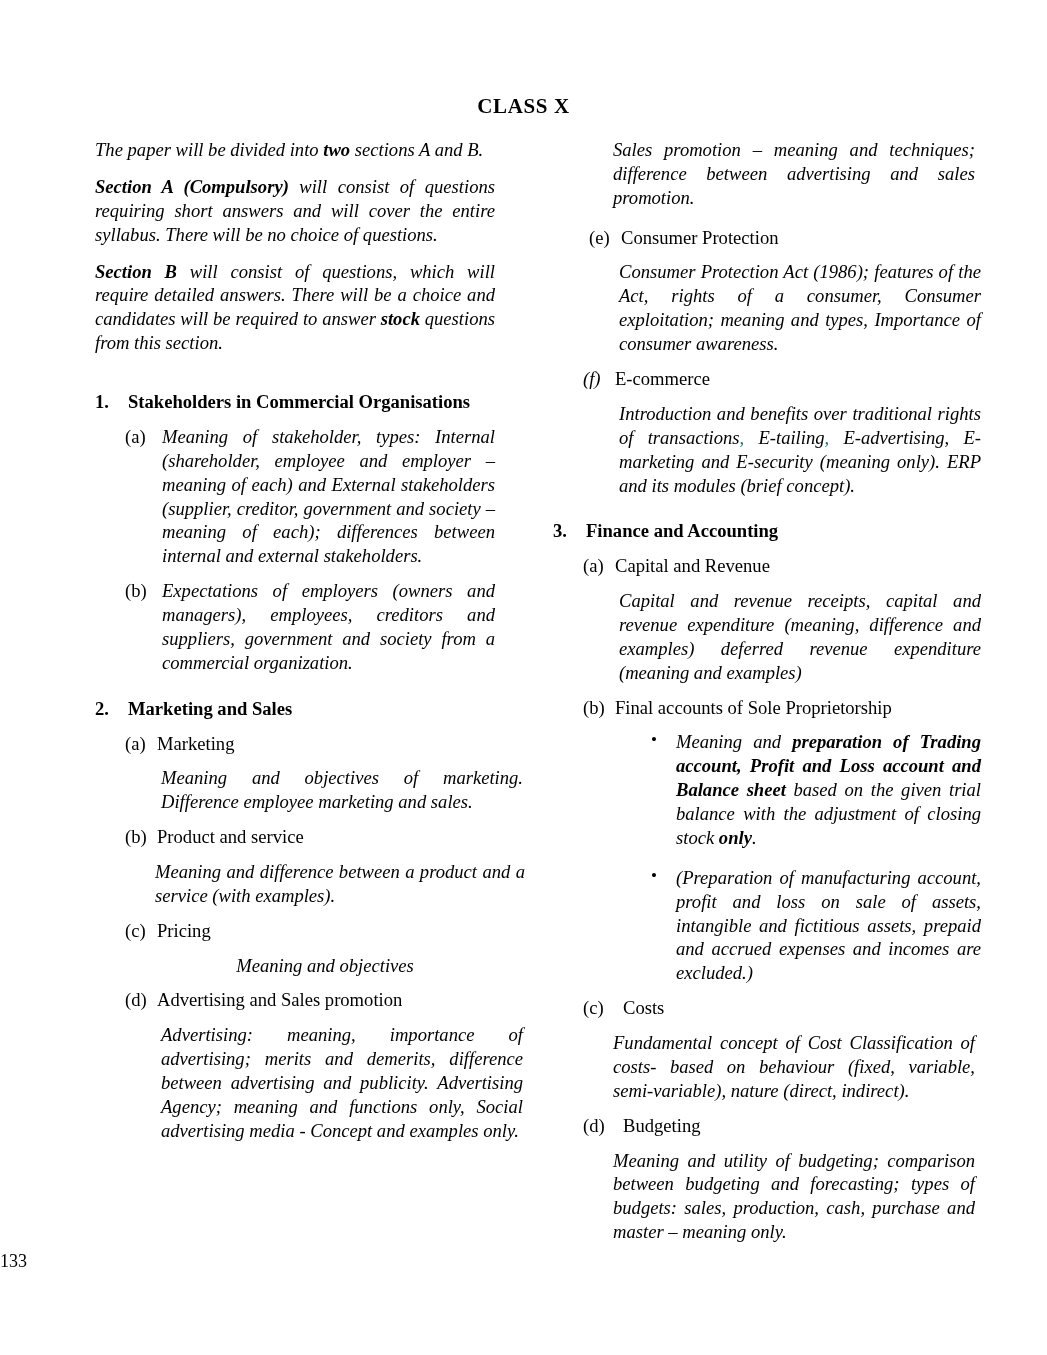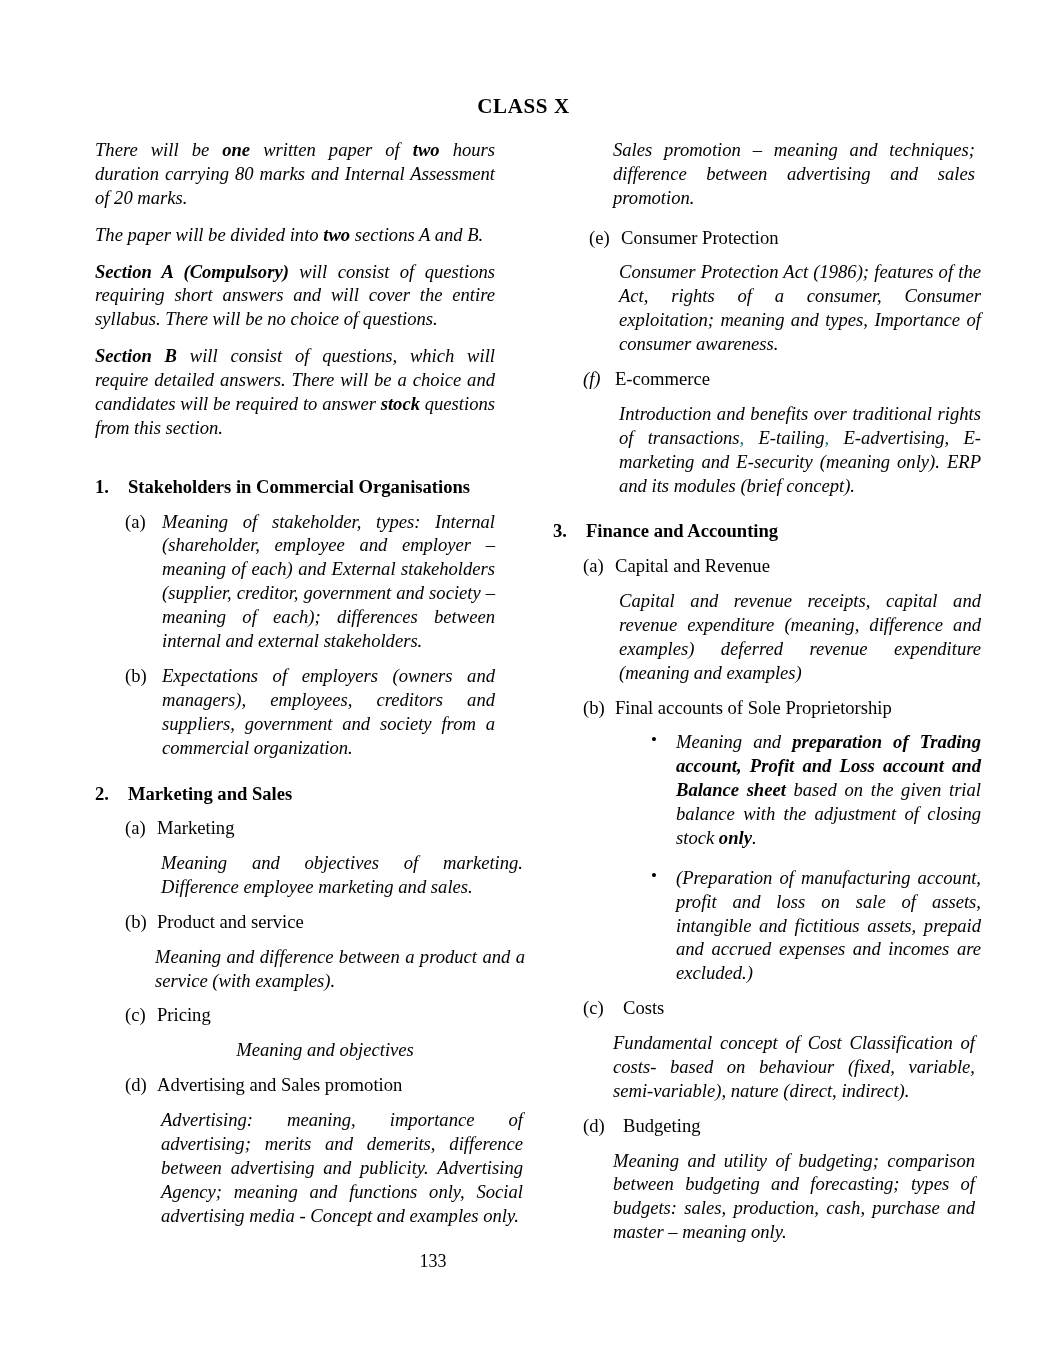--- a/index.html
+++ b/index.html
@@ -152,34 +152,32 @@
   .in-68 { margin-left: 68px; }
   .w-narrow { width: 370px; }
   .w-n2 { width: 362px; }
 
   
   .page-number {
     position: absolute;
     top: 1251px;
     left: 0;
     width: 866px;
-    text-align: center;
     font-size: 18px;
   }
 </style>
 </head>
 <body>
 
 <div class="page">
 
   <div class="doc-title">CLASS X</div>
 
   <div class="col col-left">
 
-    <p class="para"><span>There will be </span><b>one</b><span> written paper of </span><b>two</b><span> hours duration carrying 80 marks and Internal Assessment of 20 marks.</span></p>
     <p class="para"><span>The paper will be divided into </span><b>two</b><span> sections A and B.</span></p>
     <p class="para"><b>Section A (Compulsory)</b><span> will consist of questions requiring short answers and will cover the entire syllabus. There will be no choice of questions.</span></p>
     <p class="para"><b>Section B</b><span> will consist of questions, which will require detailed answers. There will be a choice and candidates will be required to answer </span><b>stock</b><span> questions from this section.</span></p>
 
     <div class="sp-l"></div>
 
     <div class="heading">
       <span class="num">1.</span>
       <span>Stakeholders in Commercial Organisations</span>
     </div>

